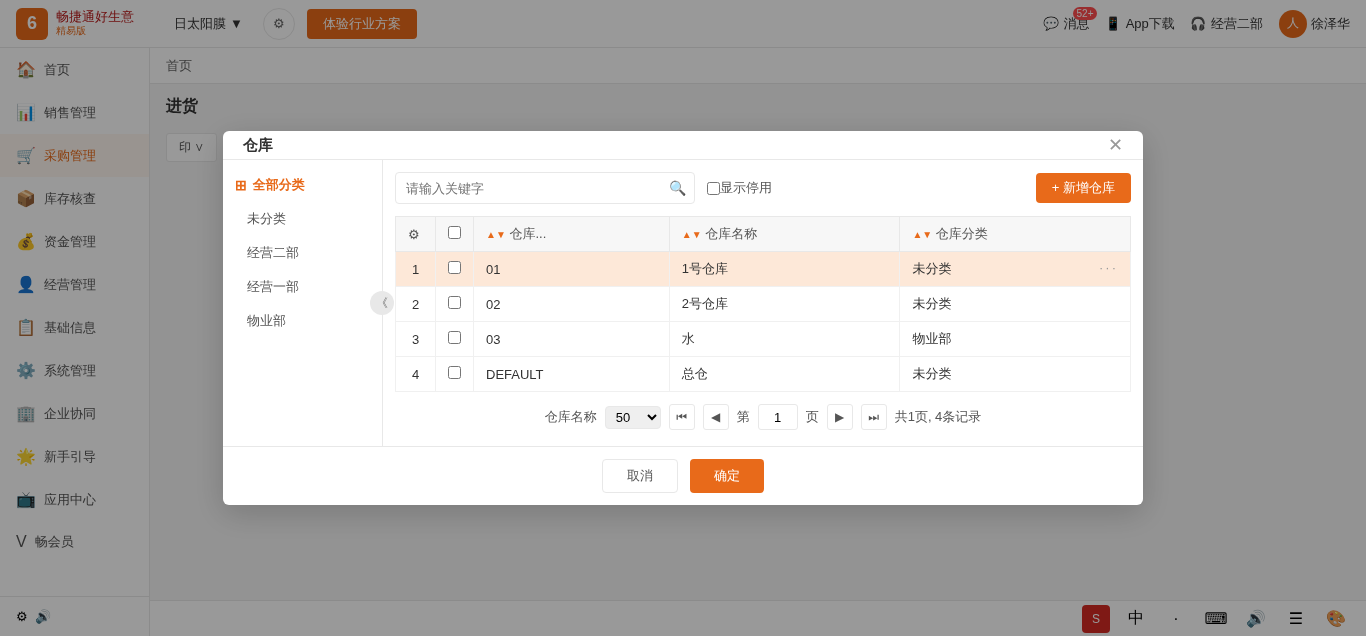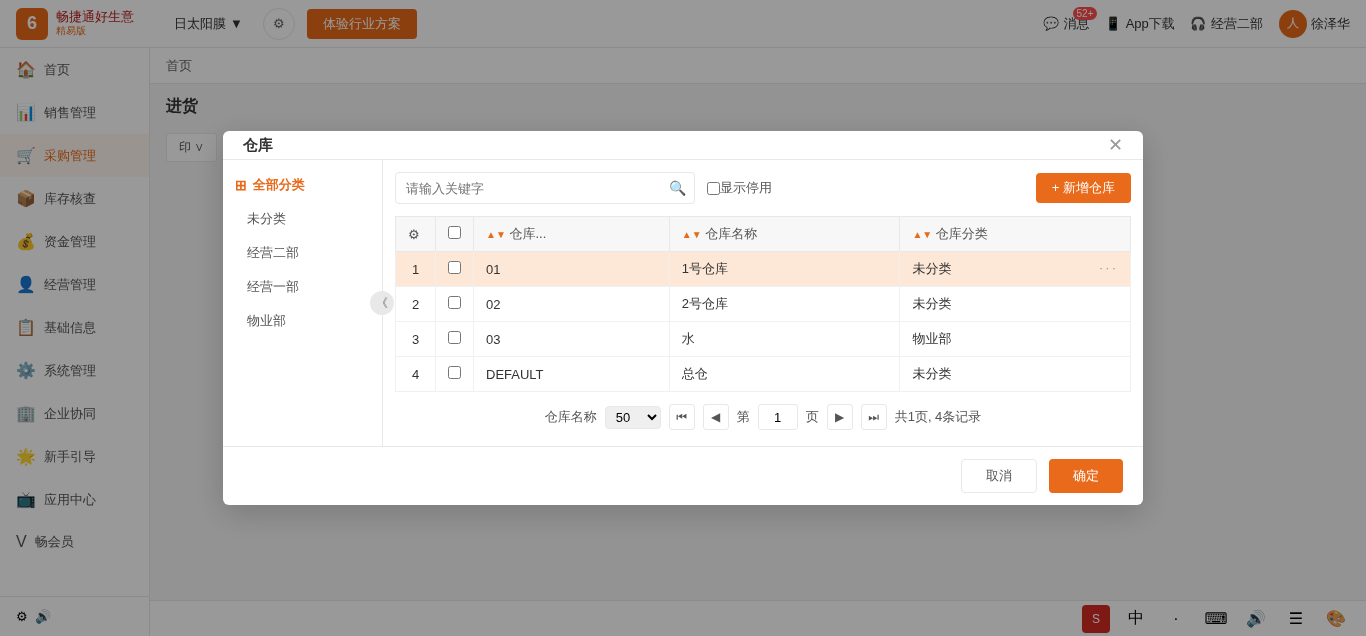--- a/index.html
+++ b/index.html
@@ -352,21 +352,21 @@
       text-align: center;
       font-size: 13px;
       outline: none;
     }
 
     
     .modal-footer {
       padding: 12px 20px;
       border-top: 1px solid #e8e8e8;
       display: flex;
-      justify-content: flex-end;
+      justify-content: center;
       gap: 12px;
     }
     .cancel-btn {
       padding: 7px 24px;
       border: 1px solid #e8e8e8;
       border-radius: 4px;
       background: #fff;
       cursor: pointer;
       font-size: 13px;
       color: #555;

